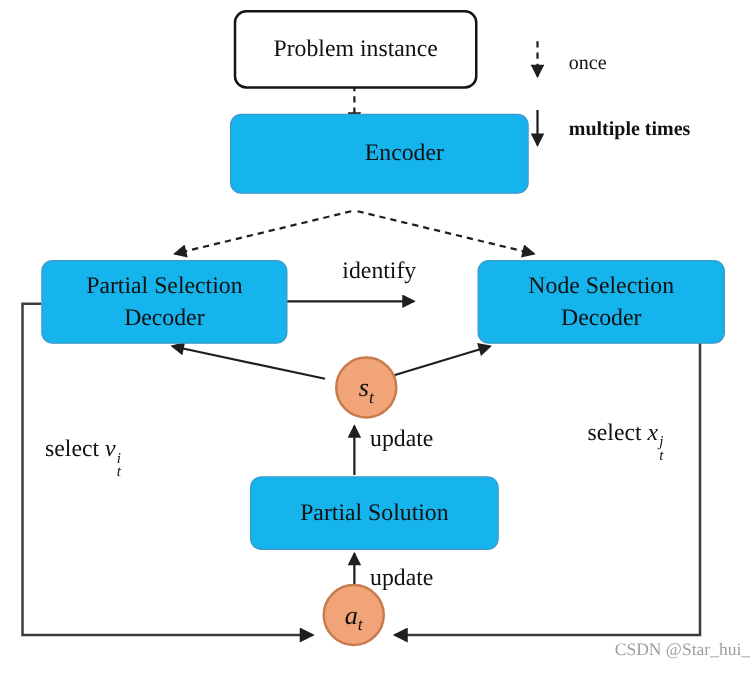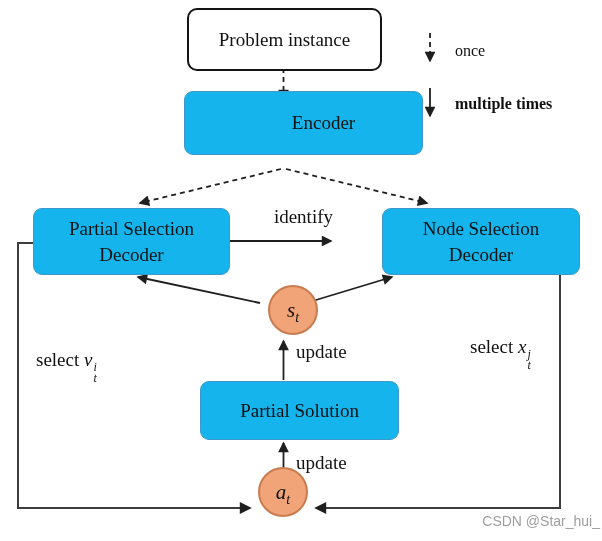--- a/index.html
+++ b/index.html
@@ -43,21 +43,21 @@
   .lbl{position:absolute;font-size:19px;white-space:nowrap;}
   .legend-lbl{position:absolute;font-size:16px;white-space:nowrap;}
   .mathvar{font-style:italic;}
   .supsub{
     display:inline-flex;flex-direction:column;
     vertical-align:-0.45em;line-height:0.85;
     font-size:12px;font-style:italic;margin-left:1px;
   }
   .watermark{
     position:absolute;
-    font-family:Liberation Sans, sans-serif;
+    font-family:Liberation Serif, serif;
     font-size:14px;
     color:var(--watermark,#9e9e9e);
   }
 </style>
 </head>
 <body>
 
 <div class="canvas">
 
   <svg class="wires" viewBox="0 0 602 541">

